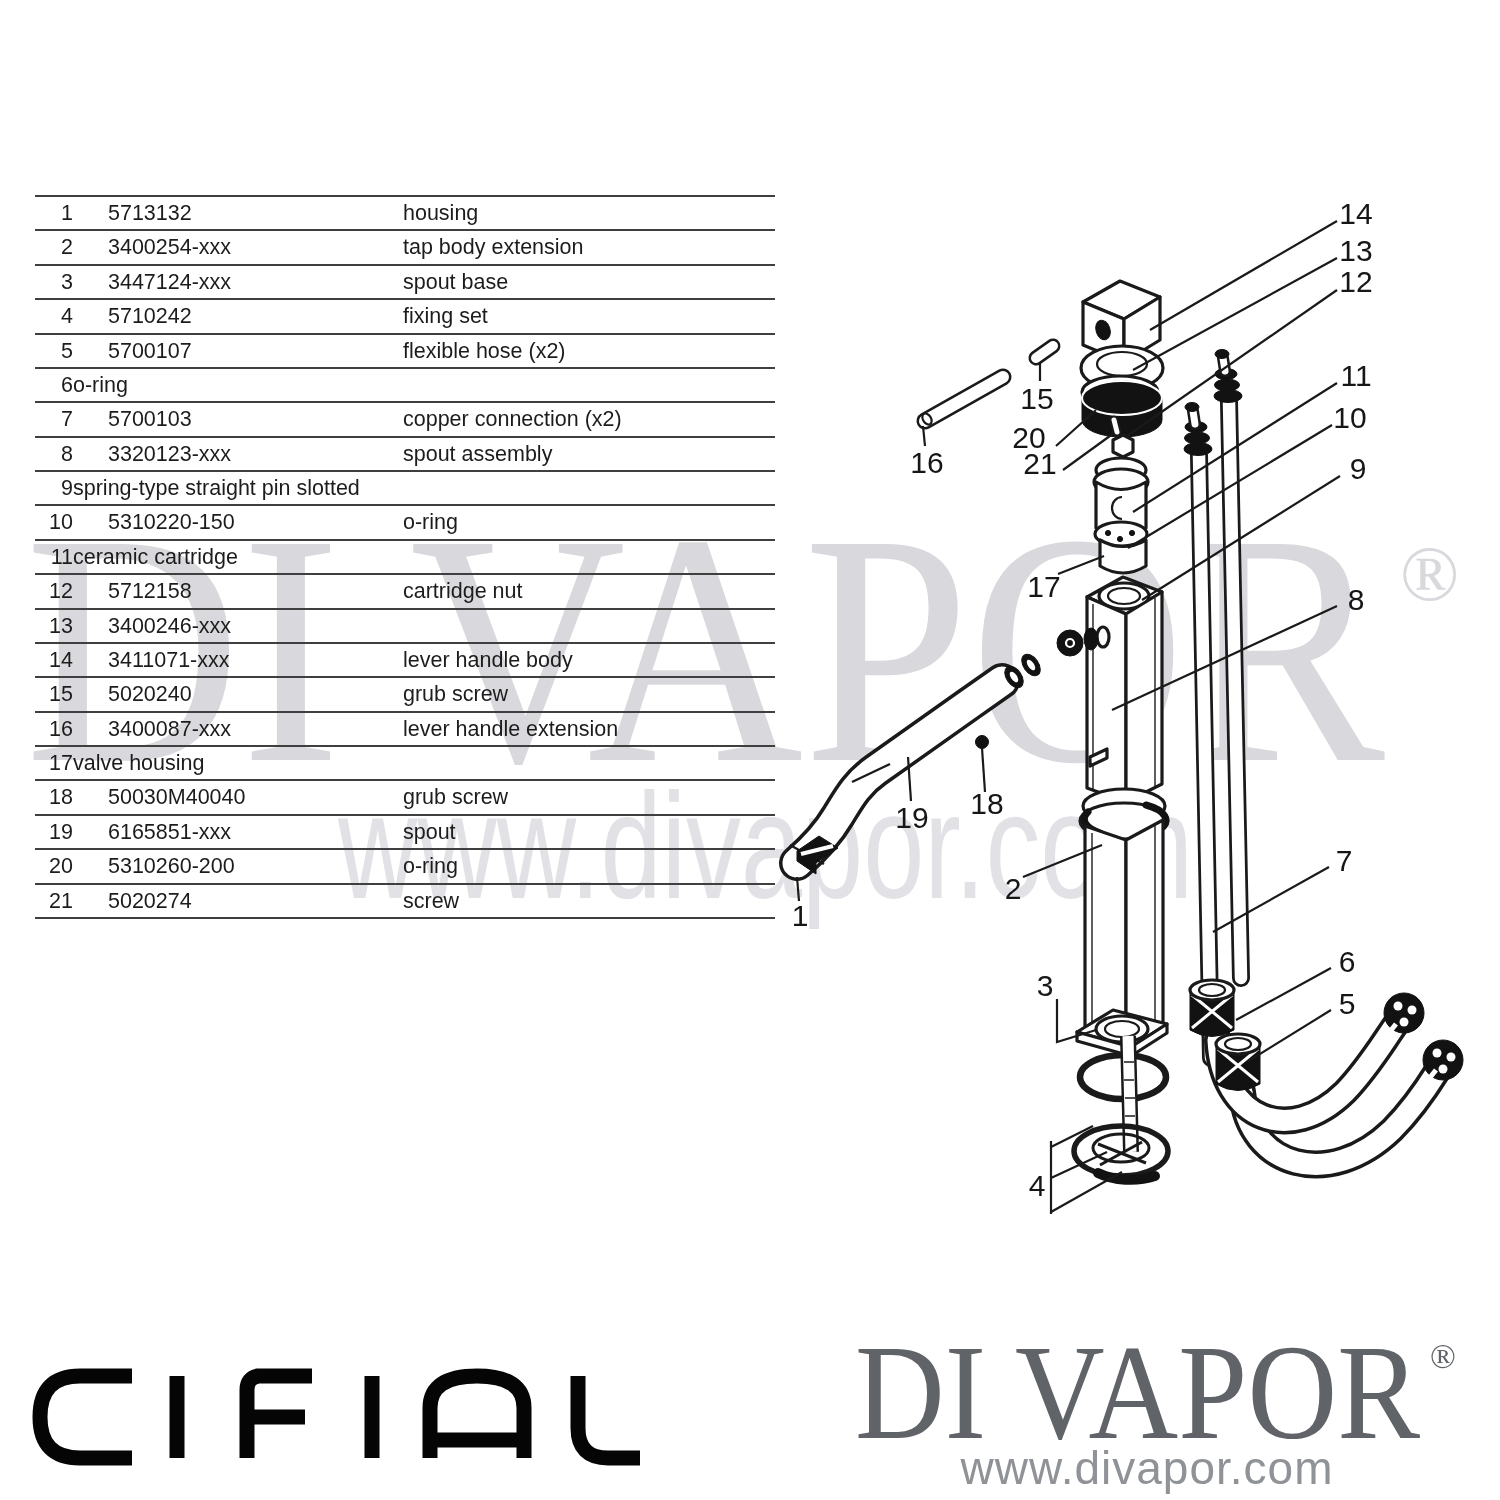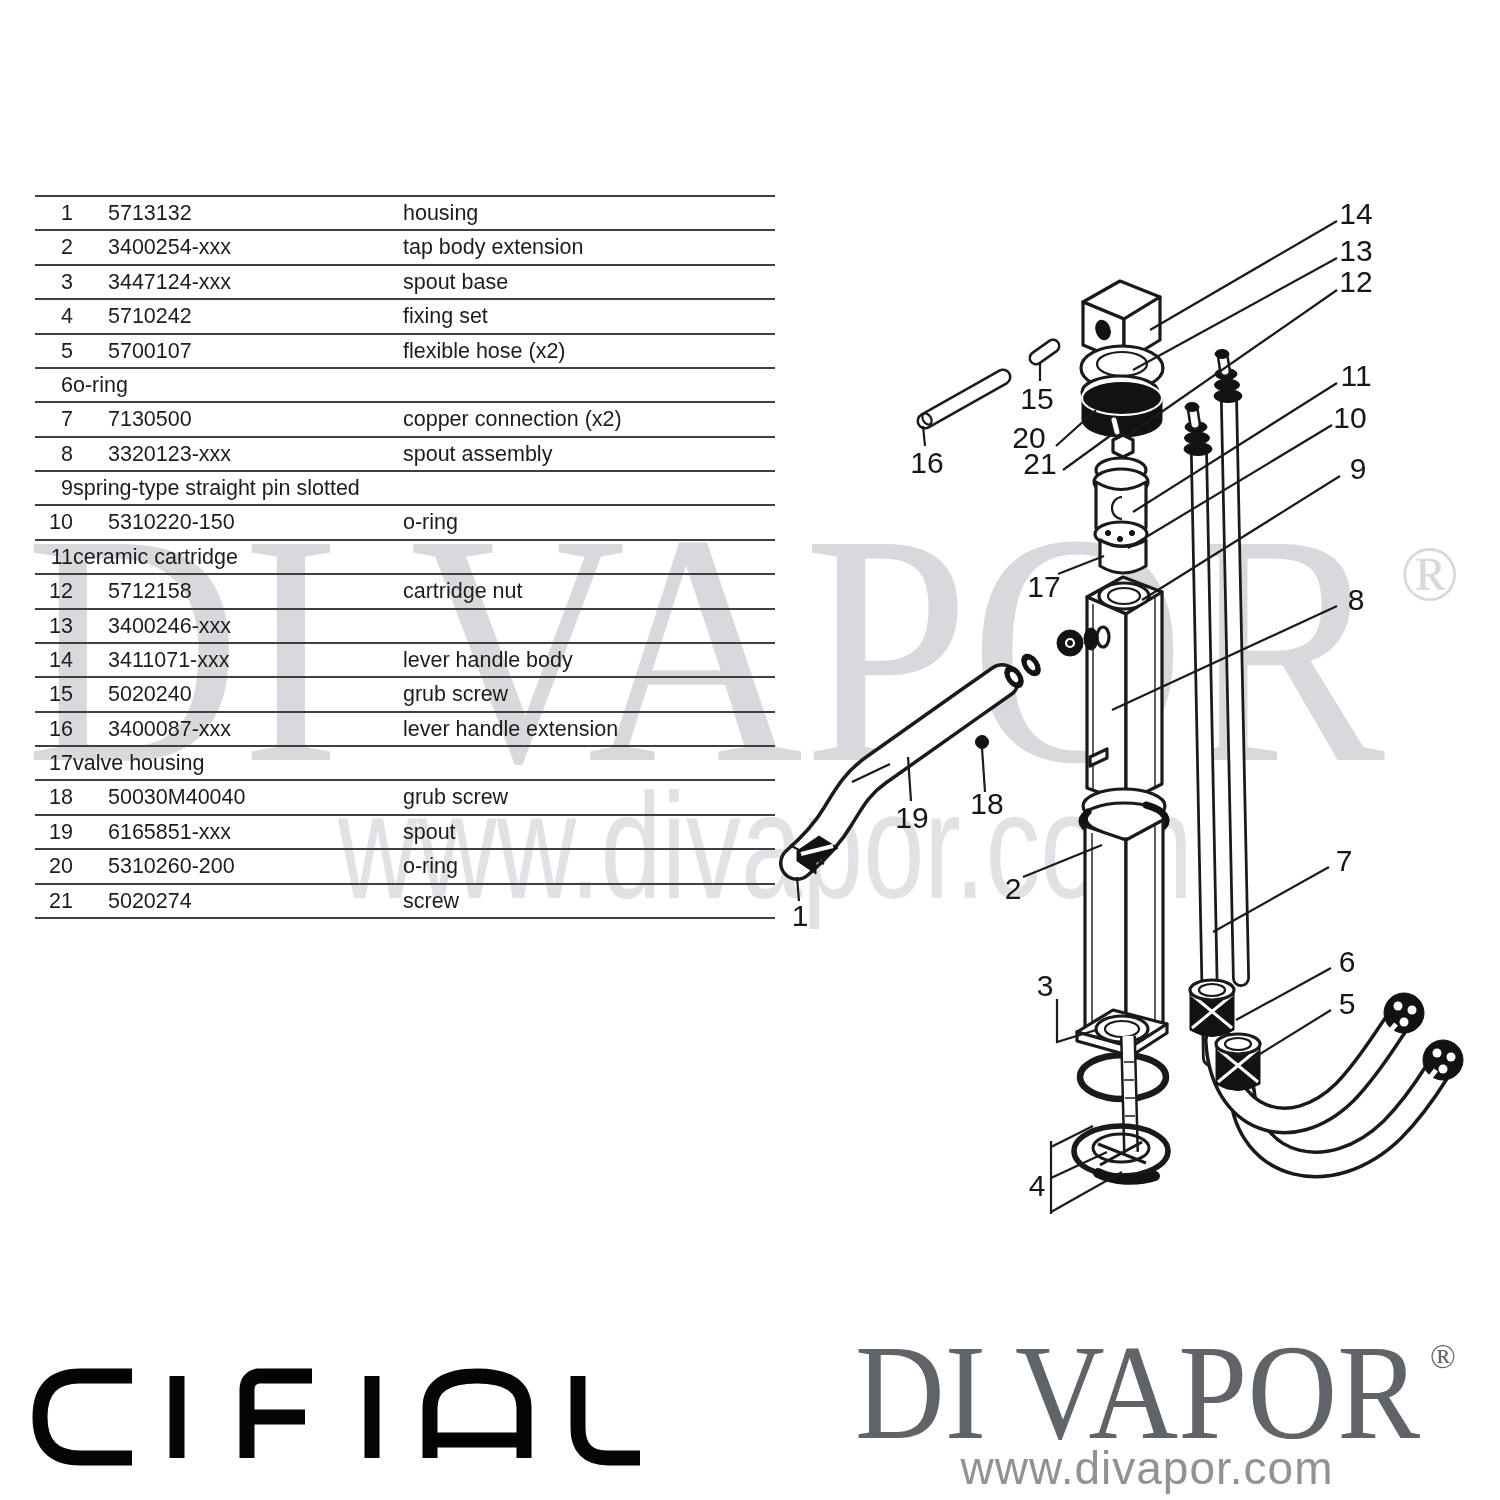--- a/index.html
+++ b/index.html
@@ -59,21 +59,21 @@
       <span class="c-no">5</span>
       <span class="c-part">5700107</span>
       <span class="c-desc">flexible hose (x2)</span>
     </div>
     <div class="t-row">
       <span class="c-no">6</span>
       <span class="c-desc">o-ring</span>
     </div>
     <div class="t-row">
       <span class="c-no">7</span>
-      <span class="c-part">7130500</span>
+      <span class="c-part">5700103</span>
       <span class="c-desc">copper connection (x2)</span>
     </div>
     <div class="t-row">
       <span class="c-no">8</span>
       <span class="c-part">3320123-xxx</span>
       <span class="c-desc">spout assembly</span>
     </div>
     <div class="t-row">
       <span class="c-no">9</span>
       <span class="c-desc">spring-type straight pin slotted</span>

